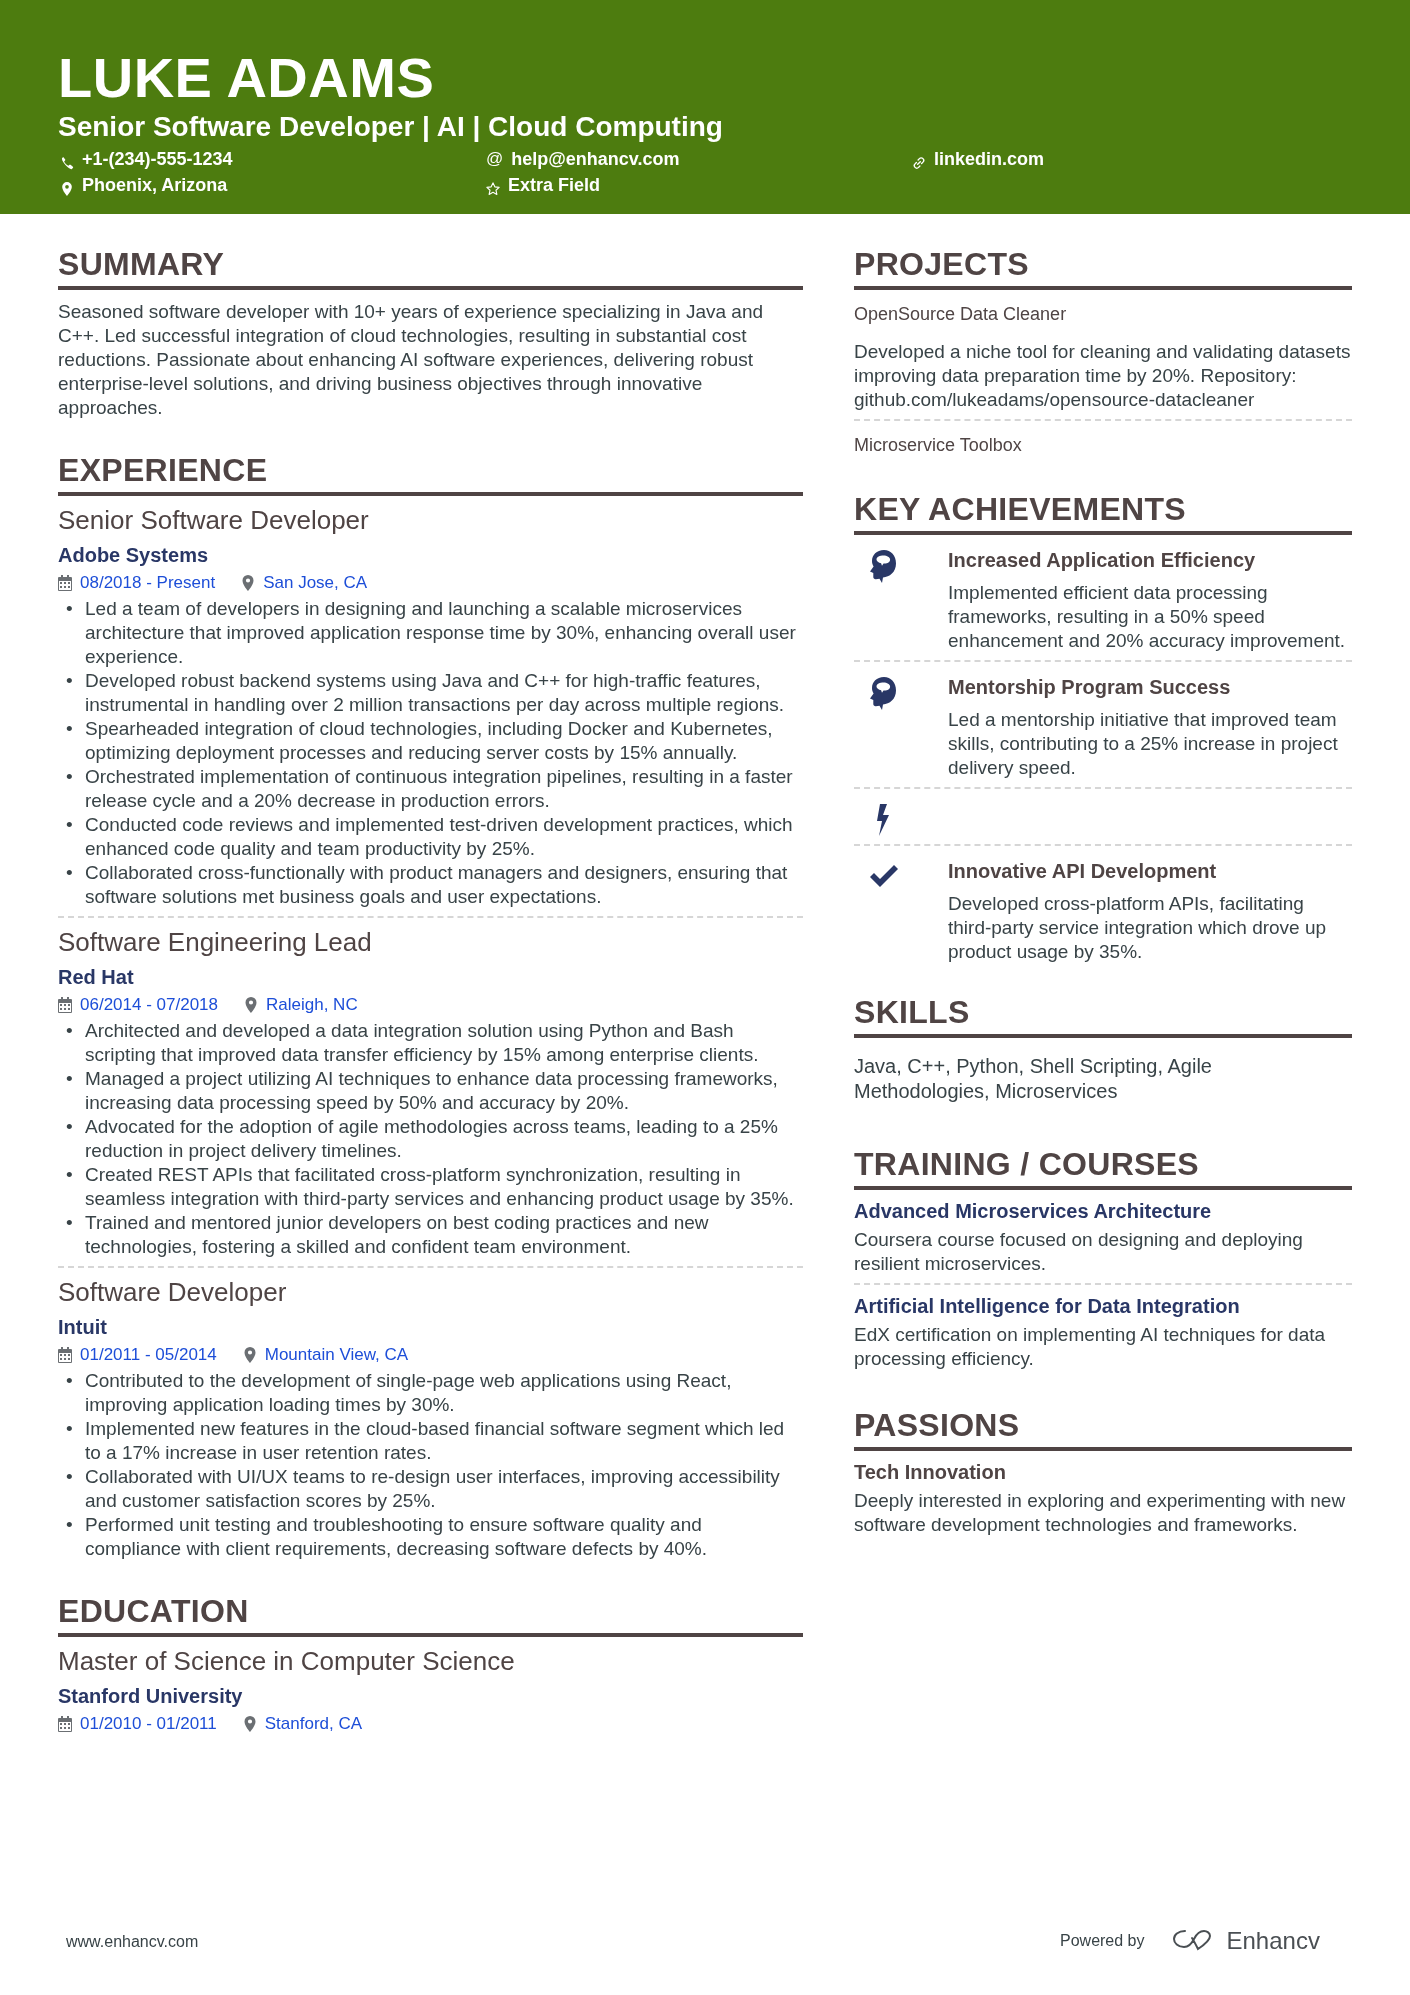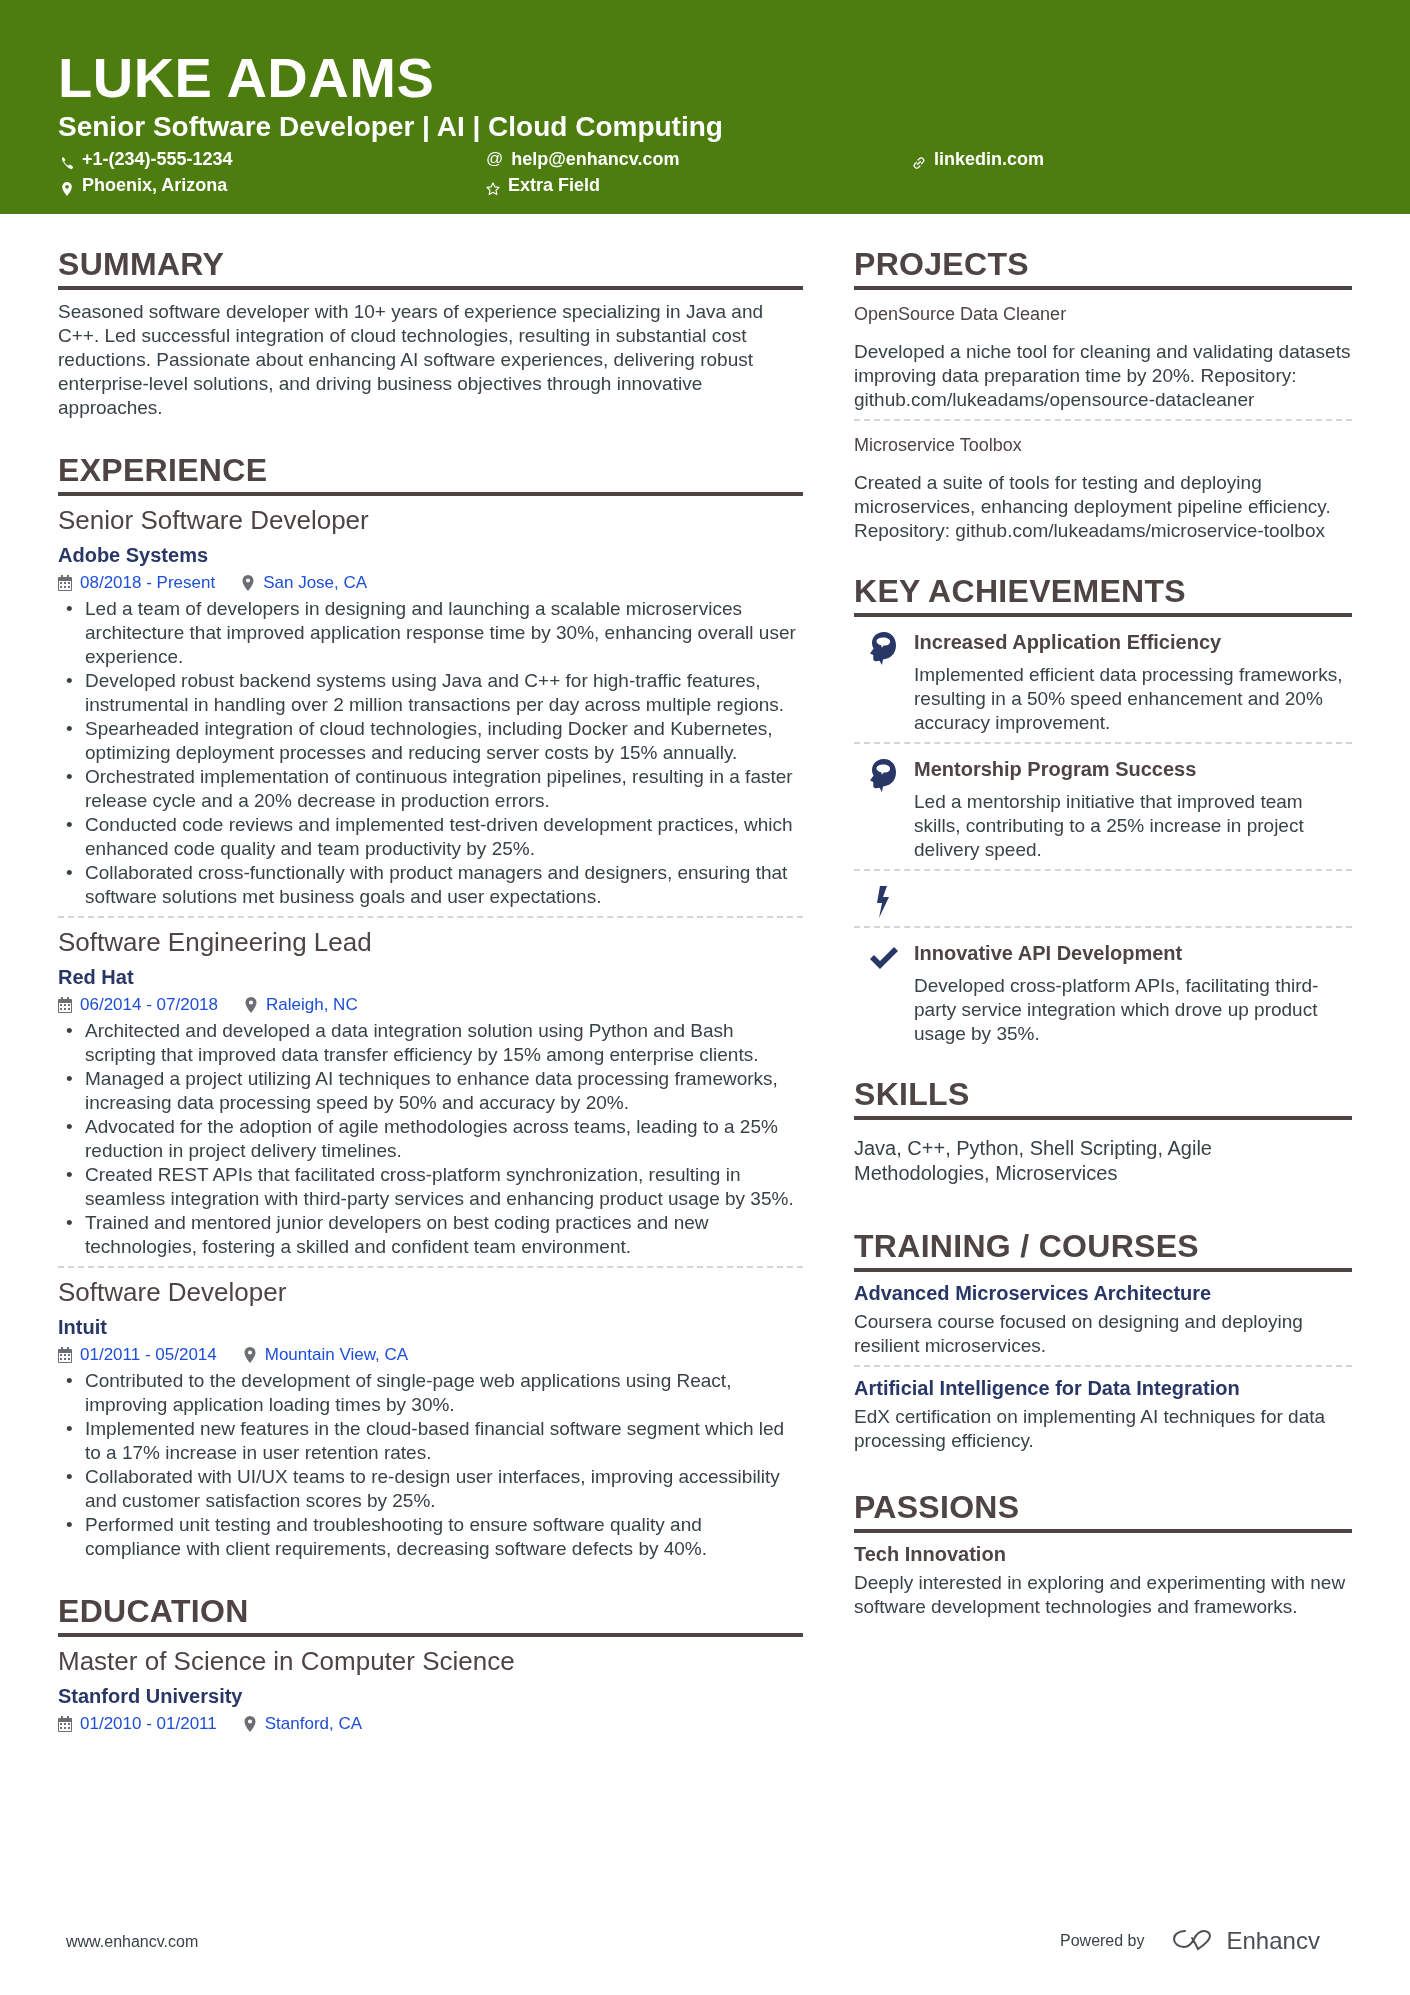--- a/index.html
+++ b/index.html
@@ -29,21 +29,21 @@
   .bullets li { position: relative; padding-left: 27px; font-size: 19px; line-height: 24px; color: #384347; }
   .bullets li::before { content: "•"; position: absolute; left: 8px; top: 0; color: #384347; }
   .dash { border-top: 2px dashed #d6d6d6; margin-top: 7px; }
 
   .proj-title { font-size: 18px; color: #4f4444; line-height: 32px; margin-top: 8px; }
   .proj-desc { font-size: 19px; line-height: 24px; color: #384347; margin-top: 10px; }
 
   .ach { display: flex; margin-top: 10px; }
   .ach-icon { width: 60px; flex: none; display: flex; justify-content: center; padding-top: 4px; }
   .ach-icon svg { width: 30px; height: 34px; fill: #293766; }
-  .ach-body { flex: 1; }
+  .ach-body { flex: 1; margin-left: 34px; }
   .ach-title { font-size: 20px; font-weight: 700; color: #4f4444; line-height: 26px; margin-top: 2px; }
   .ach-desc { font-size: 19px; line-height: 24px; color: #384347; margin-top: 8px; }
 
   .skills { font-size: 20px; line-height: 25px; color: #384347; margin-top: 16px; }
   .course-title { font-size: 20px; font-weight: 700; color: #293766; line-height: 26px; margin-top: 8px; }
   .course-desc { font-size: 19px; line-height: 24px; color: #384347; margin-top: 4px; }
   .passion-title { font-size: 20px; font-weight: 700; color: #4f4444; line-height: 26px; margin-top: 8px; }
 
   .footer-left { position: absolute; left: 66px; top: 1933px; font-size: 16px; color: #384347; }
   .footer-right { position: absolute; left: 1060px; top: 1927px; display: flex; align-items: center; gap: 26px; font-size: 16px; color: #384347; }
@@ -207,21 +207,20 @@
   <section>
     <div class="sec-title">PROJECTS</div>
     <div class="sec-rule"></div>
     <div>
       <div class="proj-title">OpenSource Data Cleaner</div>
       <p class="proj-desc">Developed a niche tool for cleaning and validating datasets improving data preparation time by 20%. Repository: github.com/lukeadams/opensource-datacleaner</p>
       <div class="dash"></div>
     </div>
     <div>
       <div class="proj-title">Microservice Toolbox</div>
-      <p class="proj-desc">Created a suite of tools for testing and deploying microservices, enhancing deployment pipeline efficiency. Repository: github.com/lukeadams/microservice-toolbox</p>
     </div>
   </section>
 
   <section style="margin-top:28px;">
     <div class="sec-title">KEY ACHIEVEMENTS</div>
     <div class="sec-rule"></div>
 
     <div class="ach">
       <div class="ach-icon">
           <svg viewBox="0 0 30 34">

